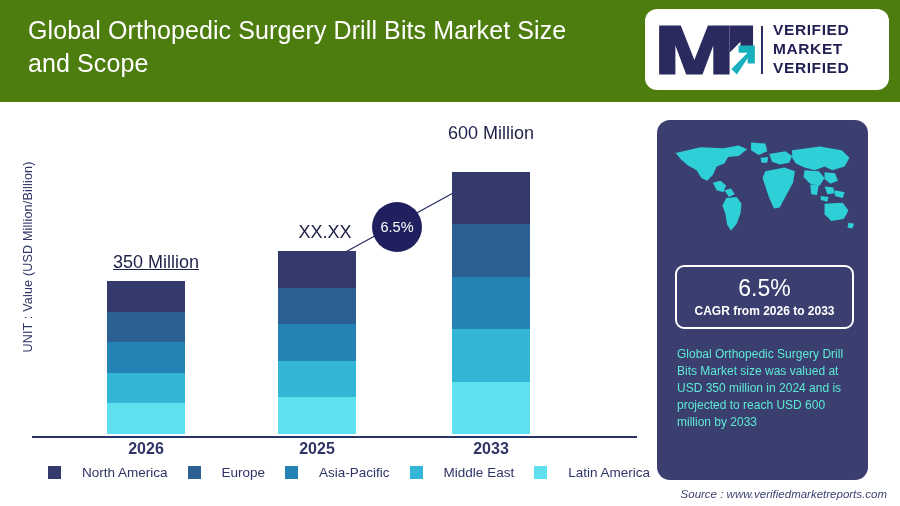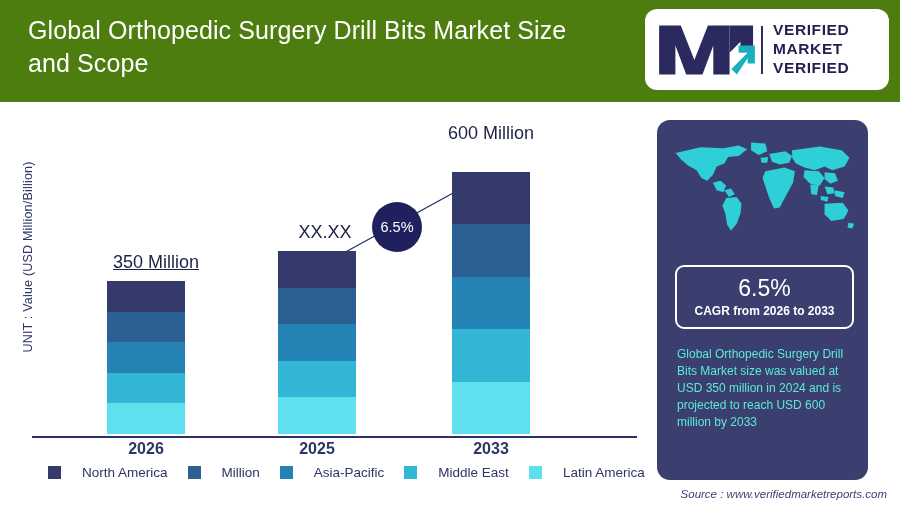--- a/index.html
+++ b/index.html
@@ -170,21 +170,21 @@
     <div class="cagr-bubble" style="left:372px;top:100px;">6.5%</div>
   </div>
 
   <div class="legend" id="legend">
       <div class="legend-item">
         <span class="legend-swatch" style="background: rgb(52, 58, 107);"></span>
         <span class="legend-label">North America</span>
       </div>
       <div class="legend-item">
         <span class="legend-swatch" style="background: rgb(44, 96, 147);"></span>
-        <span class="legend-label">Million</span>
+        <span class="legend-label">Europe</span>
       </div>
       <div class="legend-item">
         <span class="legend-swatch" style="background: rgb(36, 130, 180);"></span>
         <span class="legend-label">Asia-Pacific</span>
       </div>
       <div class="legend-item">
         <span class="legend-swatch" style="background: rgb(51, 182, 214);"></span>
         <span class="legend-label">Middle East</span>
       </div>
       <div class="legend-item">

